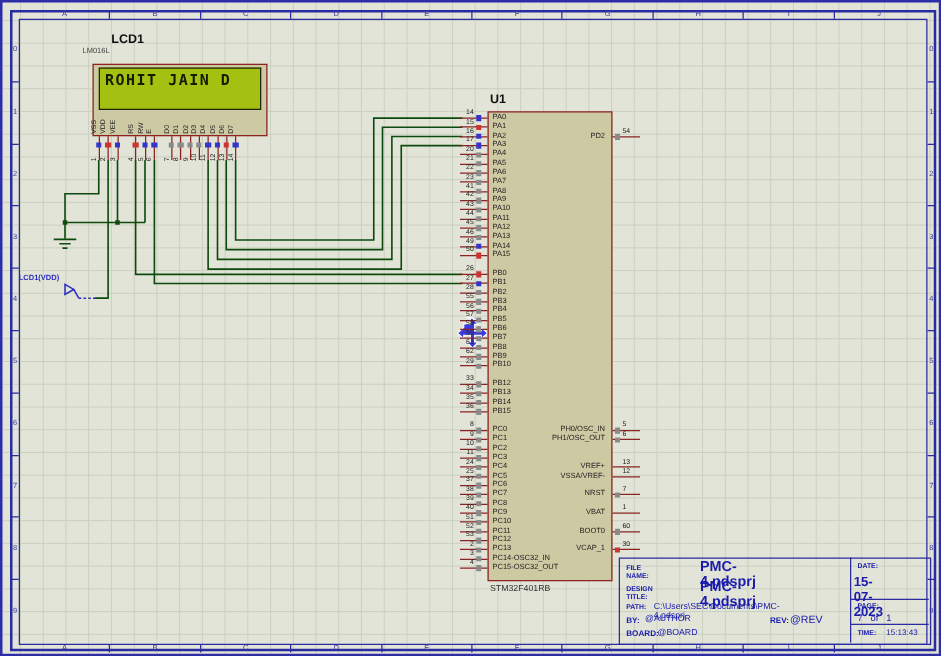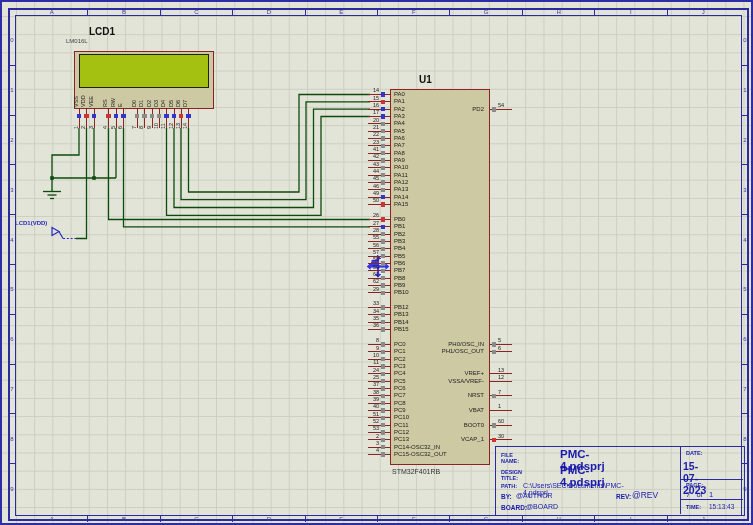--- a/index.html
+++ b/index.html
@@ -131,20 +131,21 @@
     </g>
     <g>
       <path d="M376 252.5 l4.5 5 h-2.8 v5.3 h5.3 v-2.8 l5 4.5 -5 4.5 v-2.8 h-5.3 v5.3 h2.8 l-4.5 5 -4.5 -5 h2.8 v-5.3 h-5.3 v2.8 l-5 -4.5 5 -4.5 v-2.8 h5.3 v-5.3 h-2.8 z" fill="#3a3ae0" stroke="#ffffff" stroke-width="0.9"></path>
     </g>
   </svg>
 
   <div class="abs ref-label" style="left:64px;top:24px;">LCD1</div>
   <div class="abs model-label" style="left:64px;top:36px;">LM016L</div>
   <div class="abs comp-body" style="left:72px;top:49px;width:140px;height:58px;"></div>
   <div class="abs lcd-screen" style="left:77px;top:52px;width:130px;height:34px;">
+    <div>ROHIT JAIN D</div>
   </div>
   <div id="lcd-pins">
       <div class="abs stub-v" style="left: 76.5px; top: 107px; height: 19px;"></div>
       <div class="abs sq" style="left: 74.8px; top: 111.5px; background: rgb(52, 52, 204);"></div>
       <div class="abs pin-num rot" style="left: 70.8px; top: 126.5px;">1</div>
       <div class="abs pin-name rot" style="left: 70.5px; top: 105px; font-size: 5.5px;">VSS</div>
       <div class="abs stub-v" style="left: 84px; top: 107px; height: 19px;"></div>
       <div class="abs sq" style="left: 82.3px; top: 111.5px; background: rgb(204, 52, 52);"></div>
       <div class="abs pin-num rot" style="left: 78.3px; top: 126.5px;">2</div>
       <div class="abs pin-name rot" style="left: 78px; top: 105px; font-size: 5.5px;">VDD</div>
@@ -191,21 +192,21 @@
       <div class="abs stub-v" style="left: 178.5px; top: 107px; height: 19px;"></div>
       <div class="abs sq" style="left: 176.8px; top: 111.5px; background: rgb(204, 52, 52);"></div>
       <div class="abs pin-num rot" style="left: 172.8px; top: 126.5px;">13</div>
       <div class="abs pin-name rot" style="left: 172.5px; top: 105px; font-size: 5.5px;">D6</div>
       <div class="abs stub-v" style="left: 186px; top: 107px; height: 19px;"></div>
       <div class="abs sq" style="left: 184.3px; top: 111.5px; background: rgb(52, 52, 204);"></div>
       <div class="abs pin-num rot" style="left: 180.3px; top: 126.5px;">14</div>
       <div class="abs pin-name rot" style="left: 180px; top: 105px; font-size: 5.5px;">D7</div>
     </div>
 
-  <div class="abs ref-label" style="left:394px;top:72px;">U1</div>
+  <div class="abs ref-label" style="left:367px;top:72px;">U1</div>
   <div class="abs comp-body" style="left:388px;top:87px;width:100px;height:376px;"></div>
   <div class="abs part-label" style="left:390px;top:466px;">STM32F401RB</div>
   <div id="mcu-pins">
       <div class="abs stub-h" style="left: 366px; top: 92px; width: 22px;"></div>
       <div class="abs pin-num" style="left: 360px; top: 85.3px; width: 17px; text-align: right;">14</div>
       <div class="abs sq" style="left: 378.5px; top: 90.3px; background: rgb(52, 52, 204);"></div>
       <div class="abs pin-name" style="left: 392px; top: 89px;">PA0</div>
       <div class="abs stub-h" style="left: 366px; top: 99.33px; width: 22px;"></div>
       <div class="abs pin-num" style="left: 360px; top: 92.63px; width: 17px; text-align: right;">15</div>
       <div class="abs sq" style="left: 378.5px; top: 97.63px; background: rgb(204, 52, 52);"></div>

